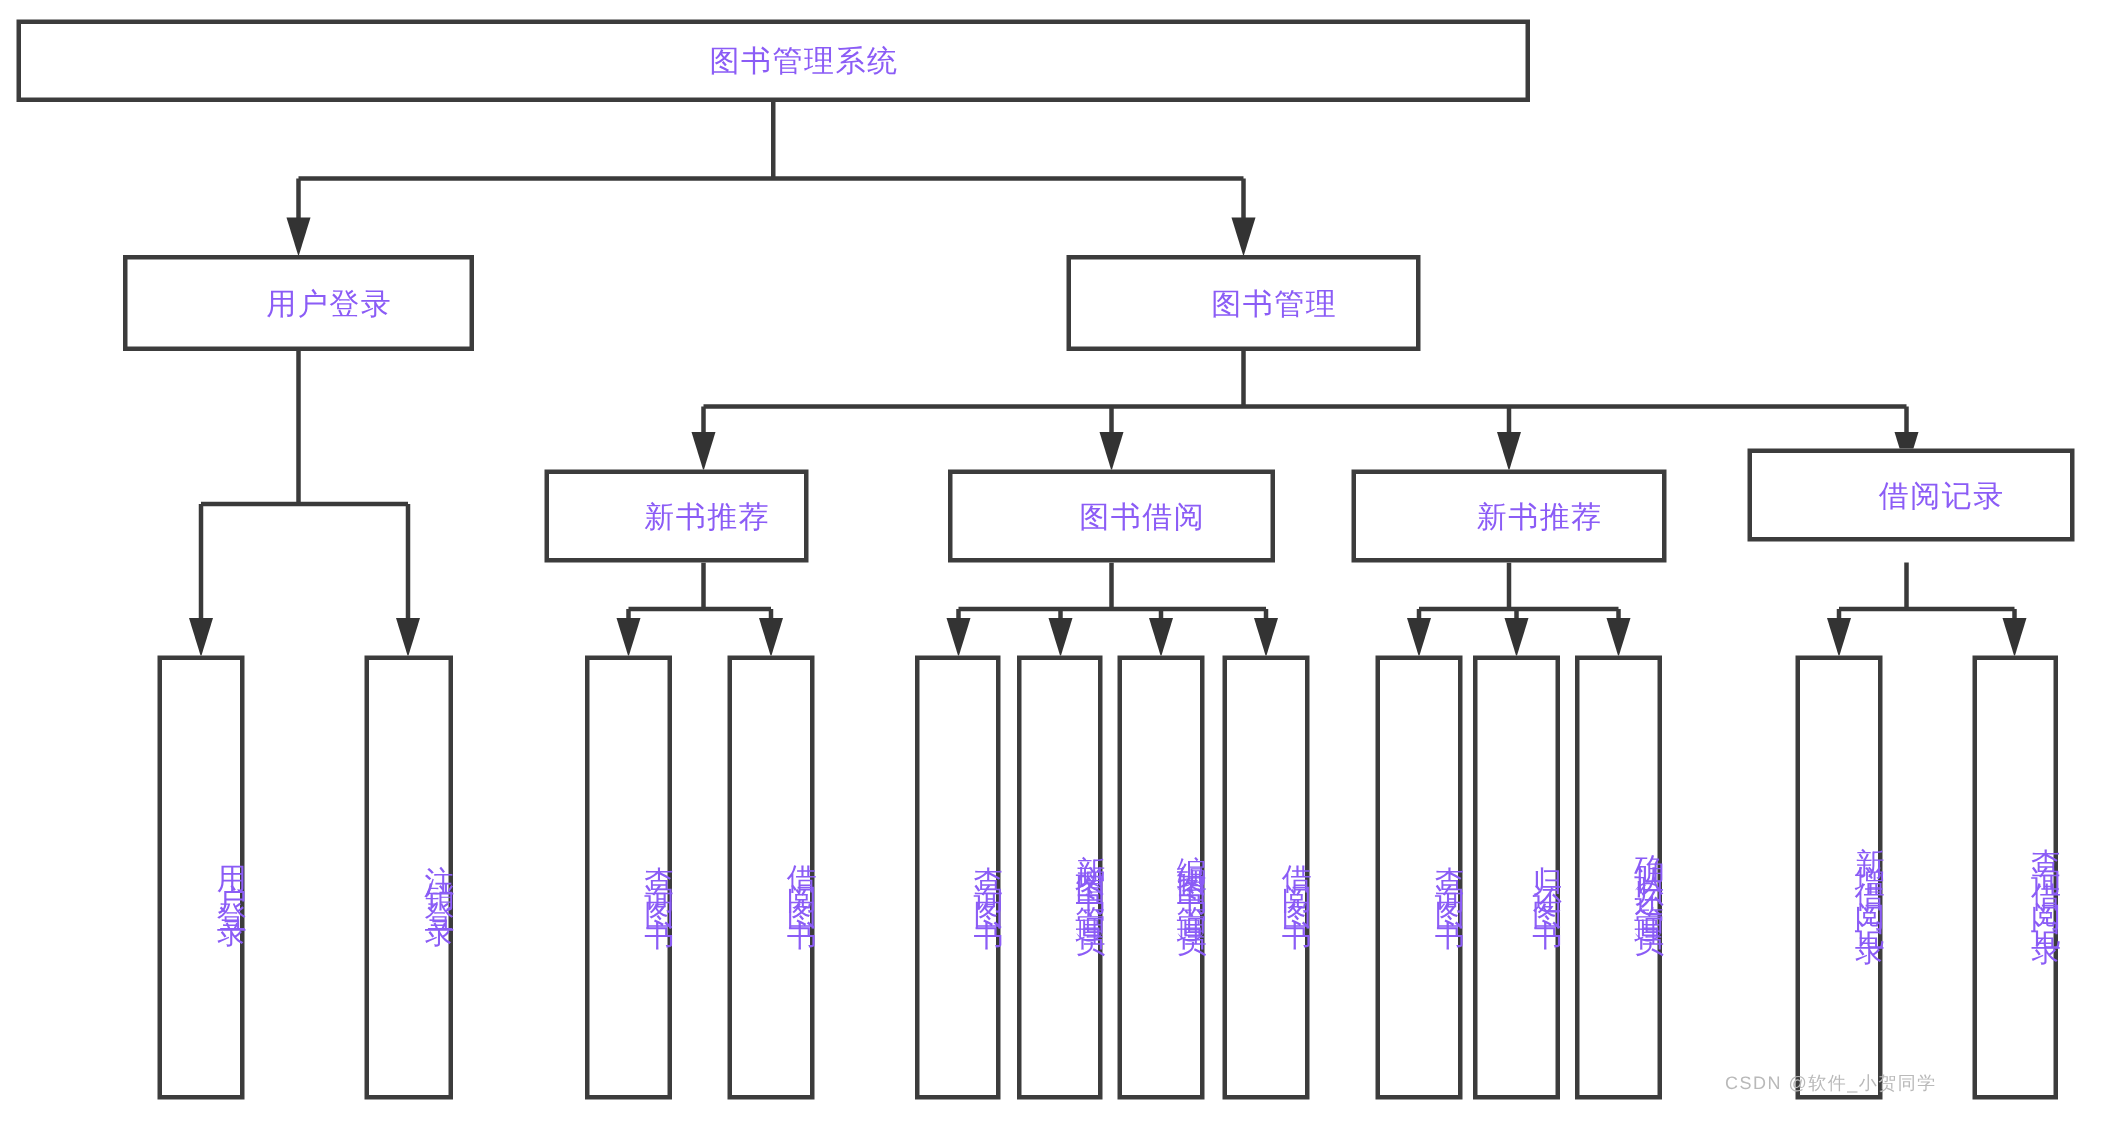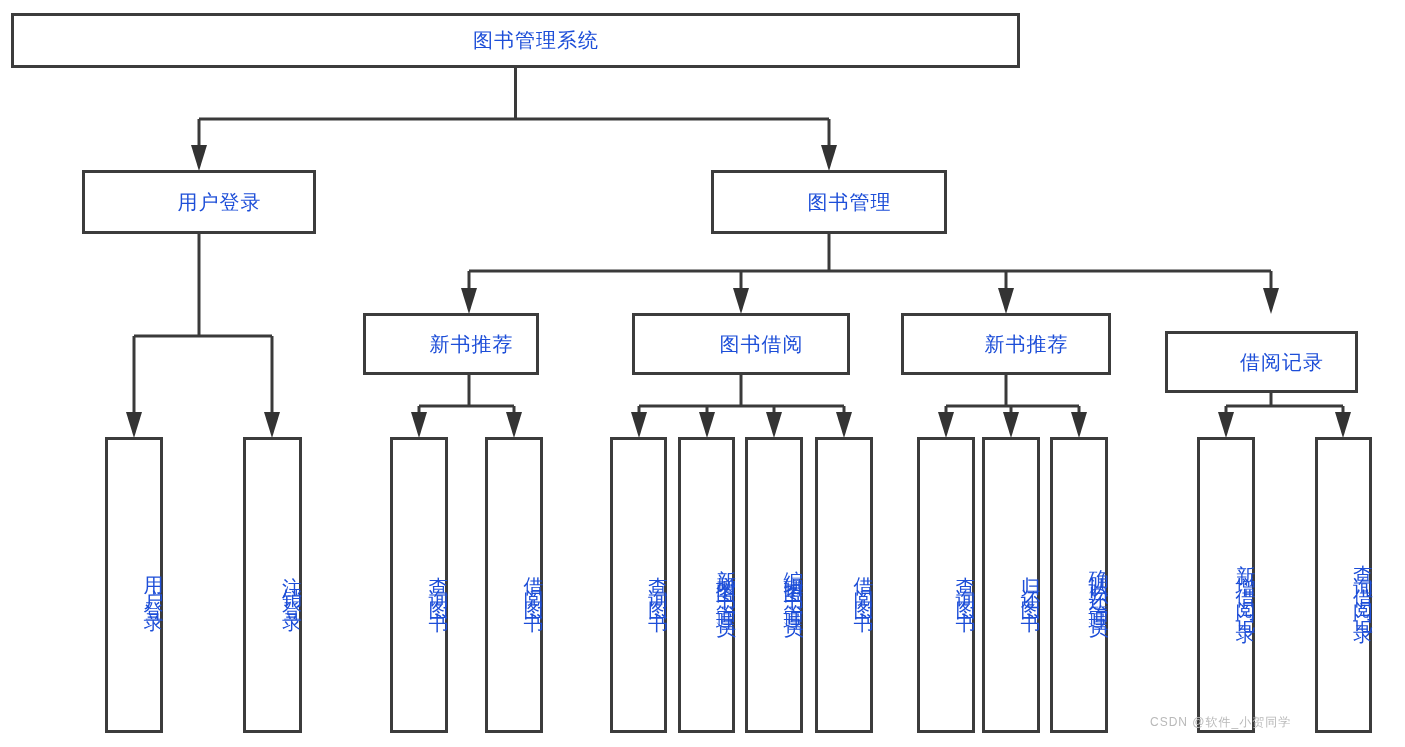--- a/index.html
+++ b/index.html
@@ -15,21 +15,21 @@
   }
   .wires{position:absolute;left:0;top:0;width:1405px;height:747px;}
   .node{
     position:absolute;
     box-sizing:border-box;
     border:3px solid #3c3c3c;
     background:#ffffff;
     display:flex;align-items:center;justify-content:center;
     font-size:20px;
     letter-spacing:1px;
-    color:#1d4ed8;
+    color:#8b5cf6;
     padding-left:41px;
   }
   .leaf{
     writing-mode:vertical-rl;
     text-orientation:mixed;
   }
   .leaf span{
     letter-spacing:12px;
     font-size:20px;
     white-space:nowrap;
@@ -133,21 +133,21 @@
 
   <div class="node" style="left:363px;top:313px;width:176px;height:62px;">
     <span>新书推荐</span>
   </div>
   <div class="node" style="left:632px;top:313px;width:218px;height:62px;">
     <span>图书借阅</span>
   </div>
   <div class="node" style="left:901px;top:313px;width:210px;height:62px;">
     <span>新书推荐</span>
   </div>
-  <div class="node" style="left:1165px;top:331px;width:193px;height:62px;">
+  <div class="node" style="left:1165px;top:299px;width:218px;height:62px;">
     <span>借阅记录</span>
   </div>
 
   <div class="node leaf" style="left:105px;top:437px;width:58px;height:296px;">
     <span>用户登录</span>
   </div>
   <div class="node leaf" style="left:243px;top:437px;width:59px;height:296px;">
     <span>注销登录</span>
   </div>
 

